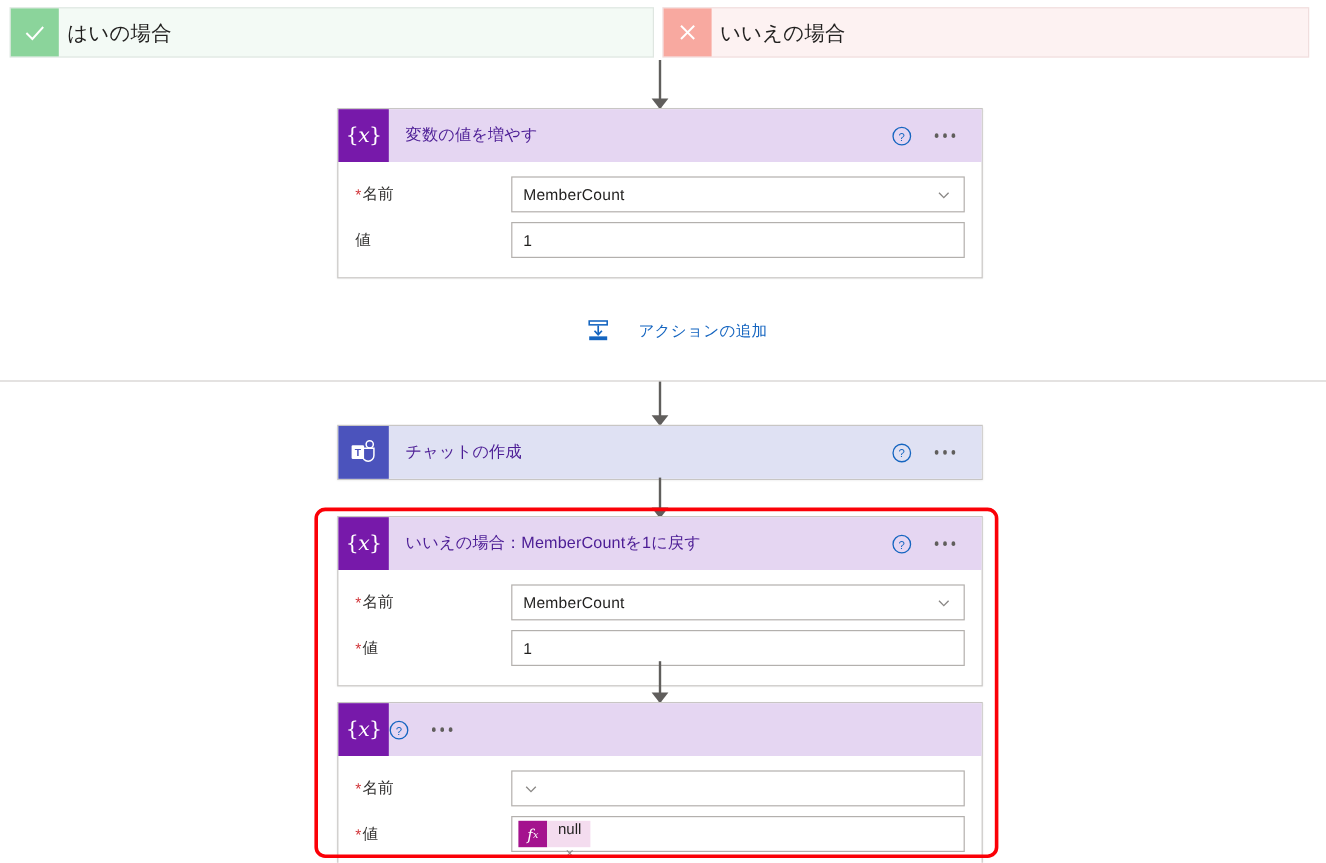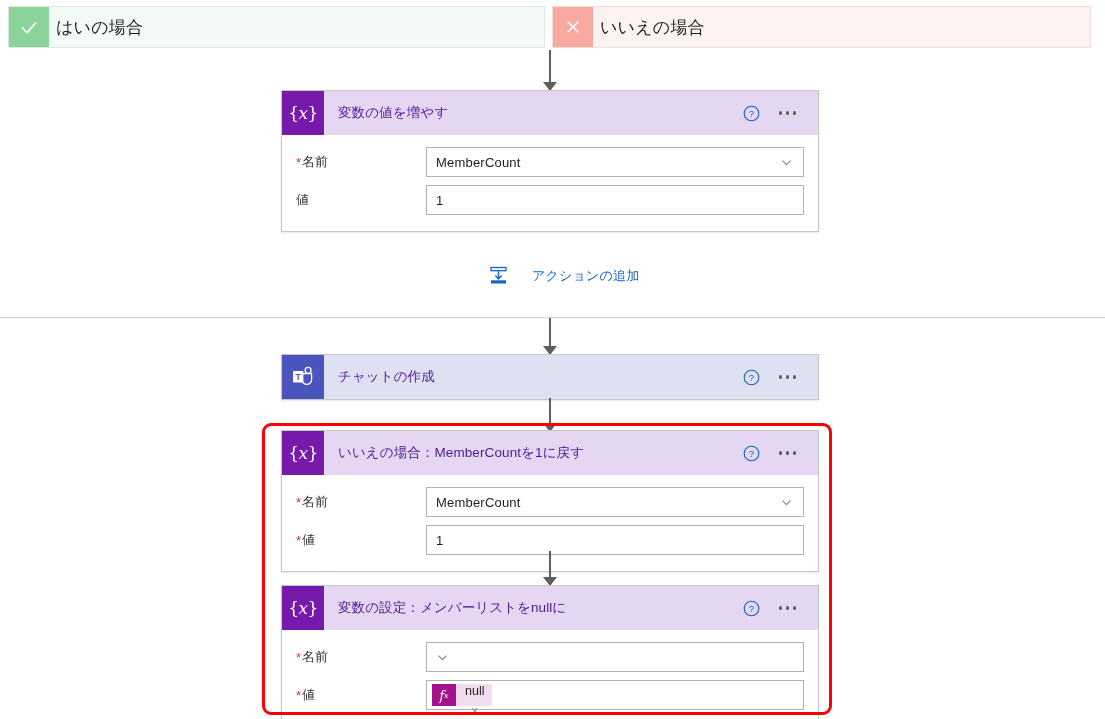--- a/index.html
+++ b/index.html
@@ -399,21 +399,20 @@
 <div class="connector" style="top:551px; height:34px;">
   <div class="stem"></div>
     <div class="head"></div>
 </div>
 
 <div class="card" style="top:585px;">
   <div class="card-header">
     <div class="card-icon">
       <span class="vx"><b>{</b>x<b>}</b></span>
     </div>
-    <div class="card-title">変数の設定：メンバーリストをnullに</div>
     <div class="card-actions">
       <svg class="help-icon" width="17" height="17" viewBox="0 0 17 17">
         <circle cx="8.5" cy="8.5" r="7.3" fill="none" stroke="#1565c0" stroke-width="1.1"></circle>
         <text x="8.5" y="12.2" text-anchor="middle" font-size="9.5" fill="#1565c0" font-family="Liberation Sans, sans-serif">?</text>
       </svg>
       <span class="ellipsis">
           <i></i>
           <i></i>
           <i></i>
         </span>

